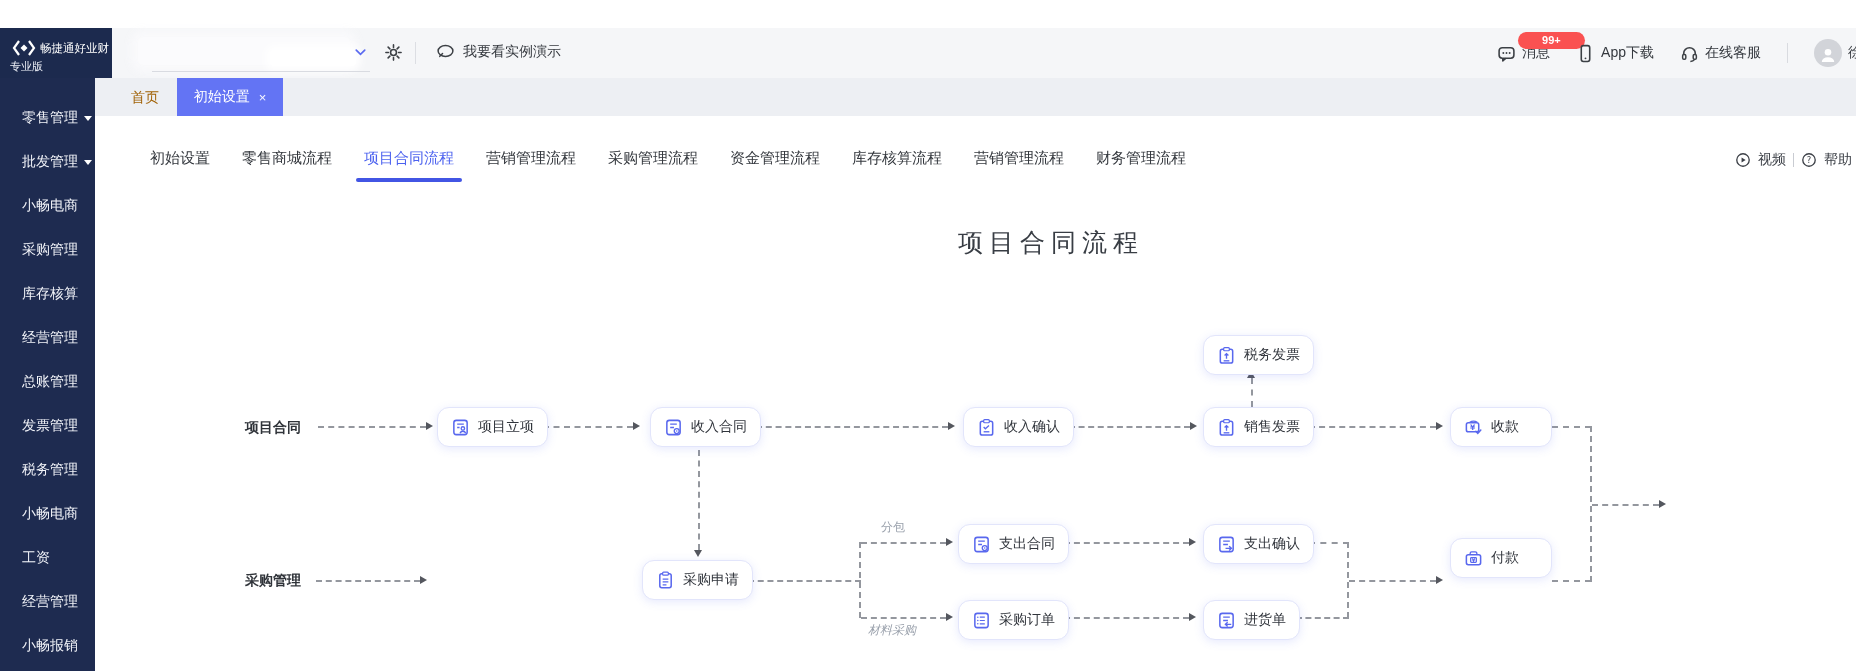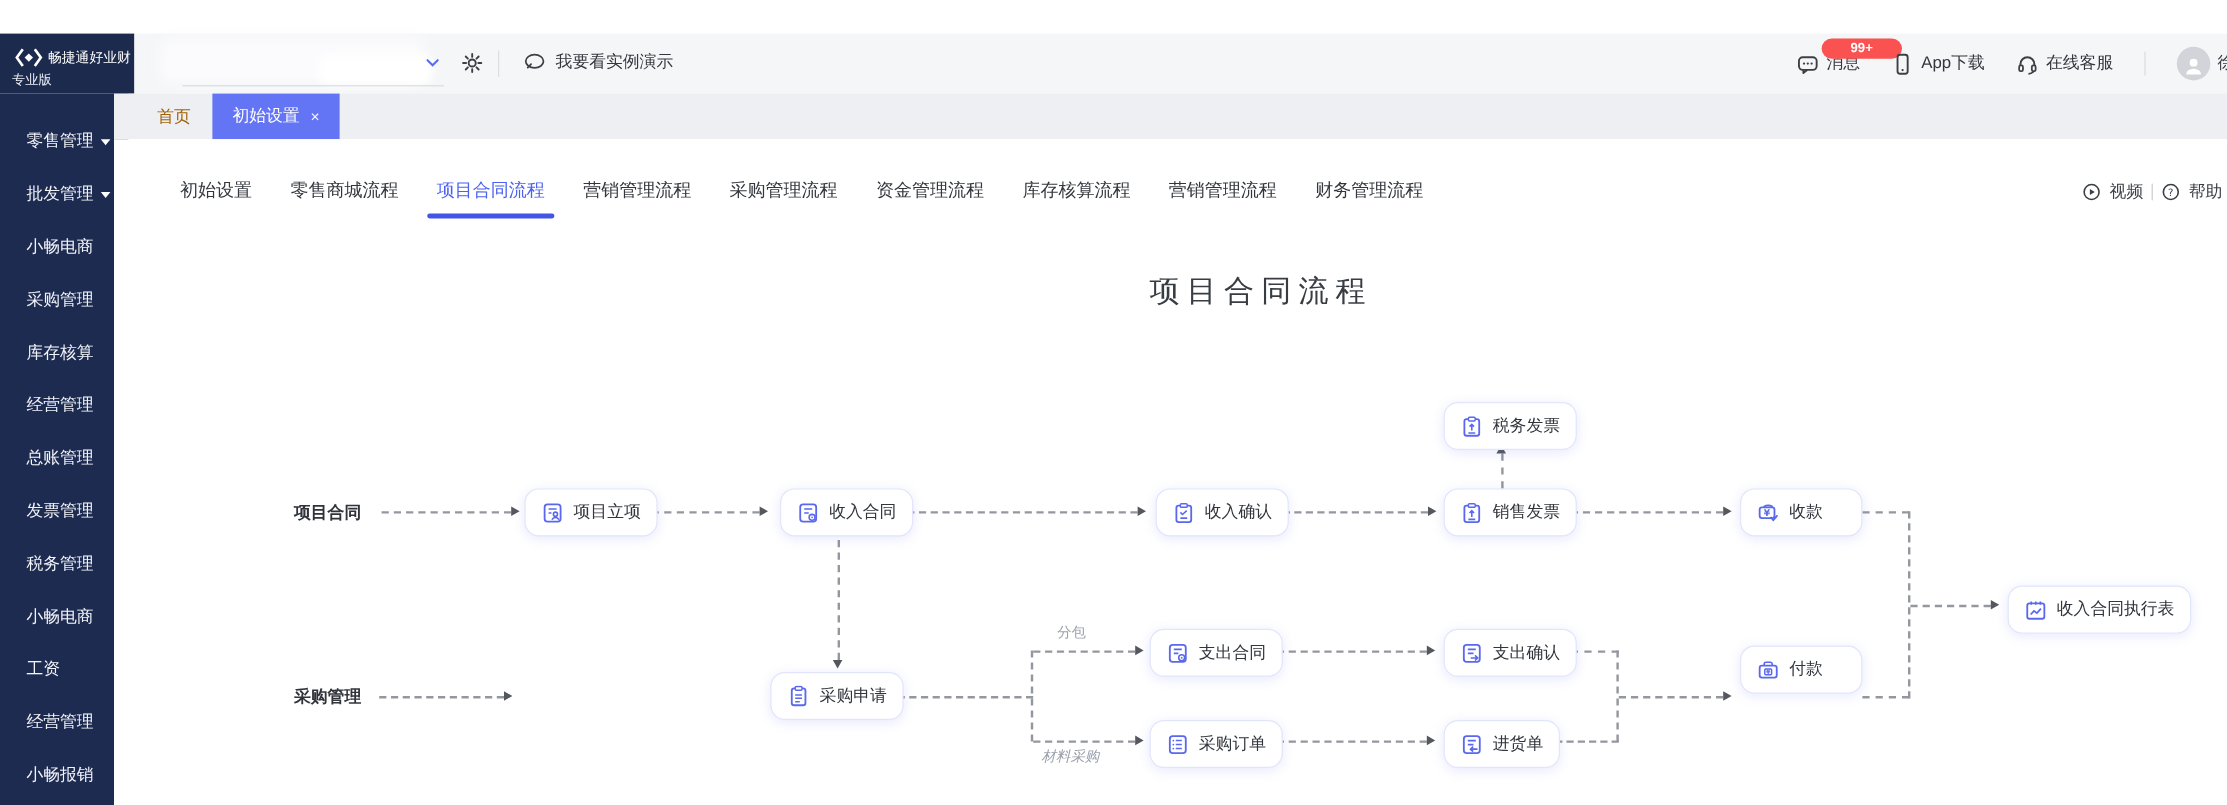--- a/index.html
+++ b/index.html
@@ -448,26 +448,20 @@
         <use href="#i-n-invoice"></use>
       </svg>
     <span>销售发票</span>
   </div>
   <div class="fnode wide" style="left:1450px;top:407px;">
     <svg class="nicon" viewBox="0 0 20 20">
         <use href="#i-n-receive"></use>
       </svg>
     <span>收款</span>
   </div>
-  <div class="fnode xwide" style="left:1673px;top:488px;">
-    <svg class="nicon" viewBox="0 0 20 20">
-        <use href="#i-n-report"></use>
-      </svg>
-    <span>收入合同执行表</span>
-  </div>
   <div class="fnode" style="left:642px;top:560px;">
     <svg class="nicon" viewBox="0 0 20 20">
         <use href="#i-n-apply"></use>
       </svg>
     <span>采购申请</span>
   </div>
   <div class="fnode" style="left:958px;top:524px;">
     <svg class="nicon" viewBox="0 0 20 20">
         <use href="#i-n-contract"></use>
       </svg>

